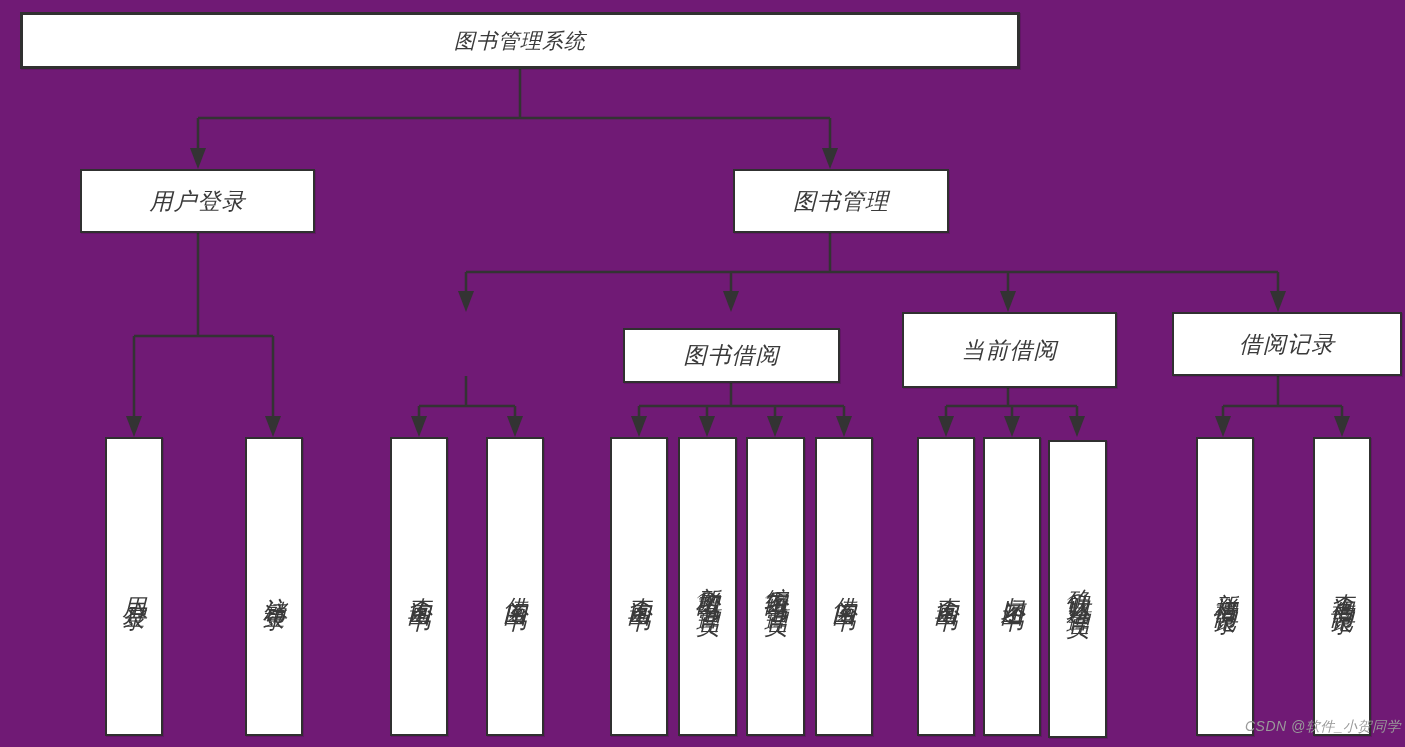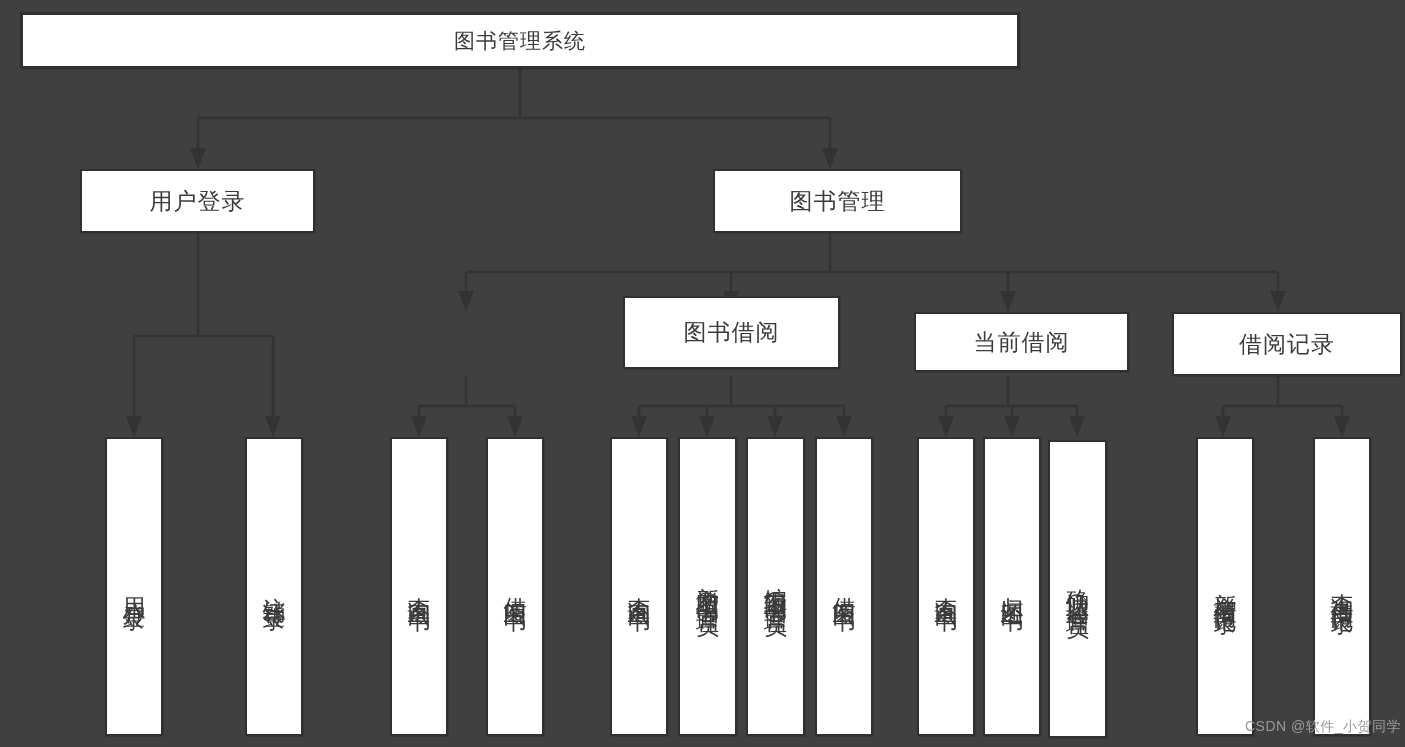--- a/index.html
+++ b/index.html
@@ -1,22 +1,23 @@
 <!DOCTYPE html>
 <html><head>
 <meta charset="utf-8">
 <style>
   html, body { margin: 0; padding: 0; background: #ffffff; }
   .canvas {
     position: relative;
     width: 1405px;
     height: 747px;
-    background: #404040;
+    background: #701a75;
     font-family: "Liberation Sans", sans-serif;
     overflow: hidden;
+    font-style: italic;
   }
   .wires {
     position: absolute;
     left: 0; top: 0;
     width: 1405px; height: 747px;
     pointer-events: none;
   }
   .node {
     position: absolute;
     box-sizing: border-box;
@@ -106,28 +107,28 @@
     </g>
   </svg>
 
   <div class="node root-node" style="left:20px; top:12px; width:1000px; height:57px;">
     <span>图书管理系统</span>
   </div>
 
   <div class="node h-node" style="left:80px; top:169px; width:235px; height:64px;">
     <span>用户登录</span>
   </div>
-  <div class="node h-node" style="left:713px; top:169px; width:249px; height:64px;align-items:center;">
+  <div class="node h-node" style="left:733px; top:169px; width:216px; height:64px;align-items:center;">
     <span>图书管理</span>
   </div>
 
-  <div class="node h-node" style="left:623px; top:296px; width:217px; height:73px;">
+  <div class="node h-node" style="left:623px; top:328px; width:217px; height:55px;">
     <span>图书借阅</span>
   </div>
-  <div class="node h-node" style="left:902px; top:312px; width:215px; height:60px;margin-left:12px;">
+  <div class="node h-node" style="left:902px; top:312px; width:215px; height:76px;">
     <span>当前借阅</span>
   </div>
   <div class="node h-node" style="left:1172px; top:312px; width:230px; height:64px;">
     <span>借阅记录</span>
   </div>
 
   <div class="node v-node" style="left:105px; top:437px; width:58px; height:299px;">
     <span class="vtext">用户登录</span>
   </div>
   <div class="node v-node" style="left:245px; top:437px; width:58px; height:299px;">

